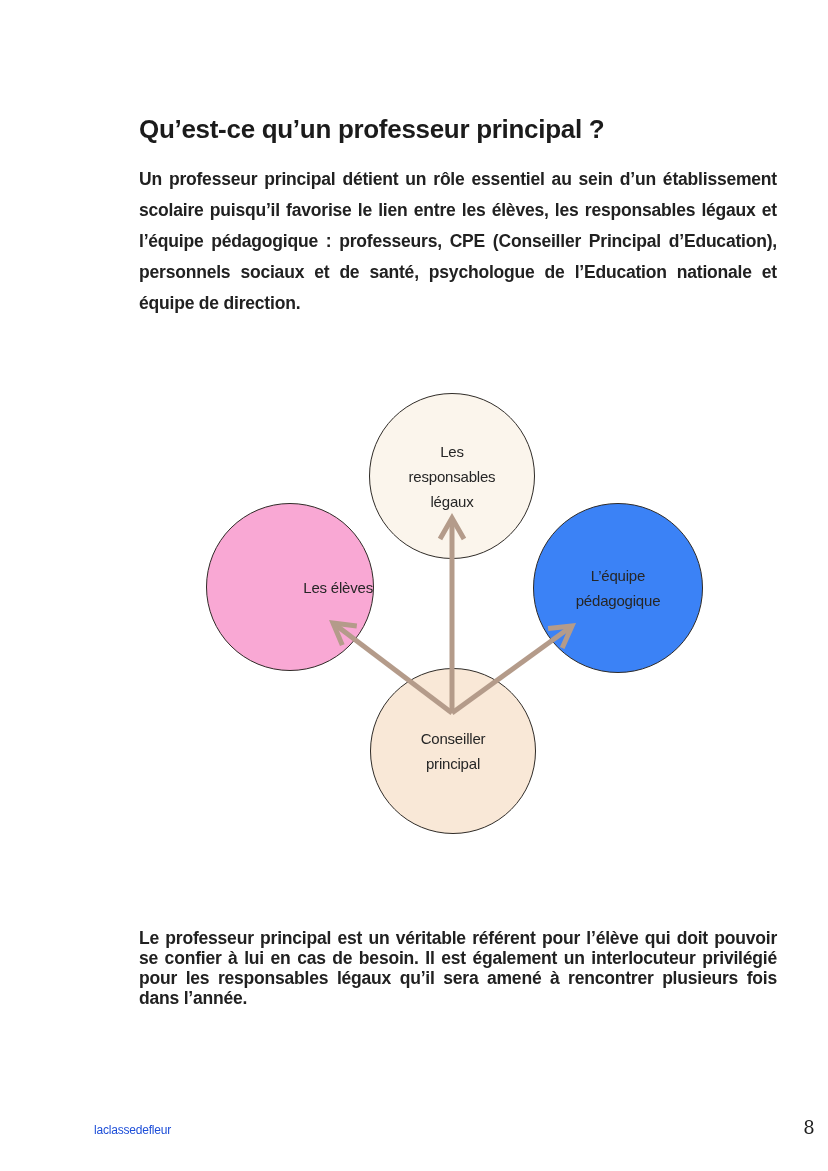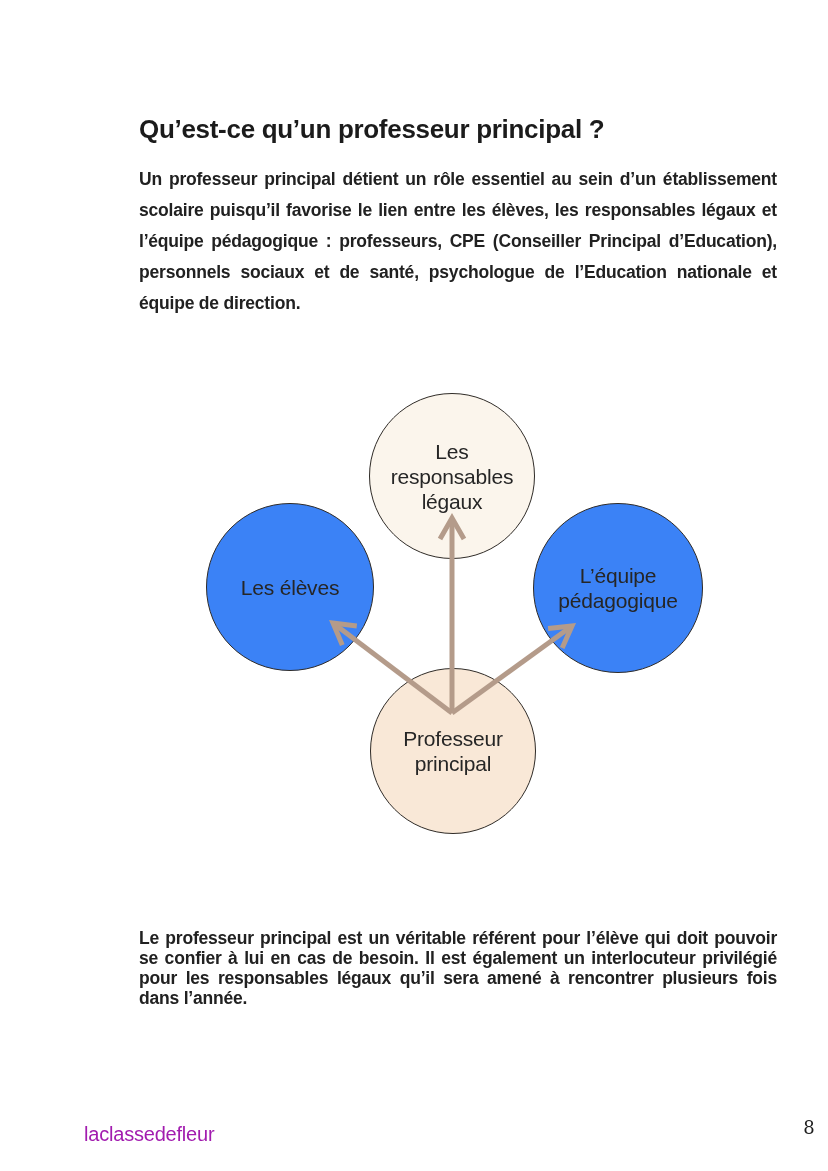--- a/index.html
+++ b/index.html
@@ -53,45 +53,45 @@
     display: flex;
     align-items: center;
     justify-content: center;
     text-align: center;
   }
   .circle.top    { left: 325px; top: 23px;  width: 166px; height: 166px; }
   .circle.left   { left: 162px; top: 133px; width: 168px; height: 168px; }
   .circle.right  { left: 489px; top: 133px; width: 170px; height: 170px; }
   .circle.bottom { left: 326px; top: 298px; width: 166px; height: 166px; }
   .clabel {
-    font-size: 21px;
+    font-size: 15px;
     line-height: 25px;
     letter-spacing: -0.2px;
     color: #262626;
     white-space: pre-line;
   }
   .arrows {
     position: absolute;
     left: 0; top: 0;
     width: 828px; height: 560px;
     pointer-events: none;
   }
   .arrows path {
     fill: none;
     stroke: #b49b8a;
     stroke-width: 5;
     stroke-linejoin: miter;
   }
   .footer-site {
     position: absolute;
-    left: 40px;
+    left: 50px;
     top: 1123px;
-    font-size: 20px;
+    font-size: 12px;
     letter-spacing: -0.2px;
-    color: #a21caf;
+    color: #1d4ed8;
   }
   .page-number {
     position: absolute;
     left: 750px;
     top: 1117px;
     width: 30px;
     text-align: center;
     font-family: "DejaVu Serif", serif;
     font-size: 18px;
     color: #1d1d1d;
@@ -107,31 +107,31 @@
   <p class="para p1">Un professeur principal détient un rôle essentiel au sein d’un établissement scolaire puisqu’il favorise le lien entre les élèves, les responsables légaux et l’équipe pédagogique : professeurs, CPE (Conseiller Principal d’Education), personnels sociaux et de santé, psychologue de l’Education nationale et équipe de direction.</p>
 
   <div class="diagram">
 
     <div class="circle top" style="background: rgb(251, 245, 236); border-color: rgb(47, 43, 39);">
       <span class="clabel">Les
 responsables
 légaux</span>
     </div>
 
-    <div class="circle left" style="background: #3b82f6; border-color: rgb(47, 43, 39);">
+    <div class="circle left" style="background: #f9a8d4; border-color: rgb(47, 43, 39); justify-content: flex-end;">
       <span class="clabel">Les élèves</span>
     </div>
 
     <div class="circle right" style="background: #3b82f6; border-color: rgb(47, 43, 39);">
       <span class="clabel">L’équipe
 pédagogique</span>
     </div>
 
     <div class="circle bottom" style="background: rgb(249, 232, 215); border-color: rgb(47, 43, 39);">
-      <span class="clabel">Professeur
+      <span class="clabel">Conseiller
 principal</span>
     </div>
 
     <svg class="arrows" viewBox="0 0 828 560">
       <path d="M408 343 L408 150" stroke="#b49b8a"></path>
       <path d="M396 169 L408 148 L420 169" stroke="#b49b8a"></path>
       <path d="M408 343 L289 253" stroke="#b49b8a"></path>
       <path d="M298.3 275.1 L289 253 L312.8 256" stroke="#b49b8a"></path>
       <path d="M408 343 L528 256" stroke="#b49b8a"></path>
       <path d="M504.1 258.5 L528 256 L518.2 277.9" stroke="#b49b8a"></path>

